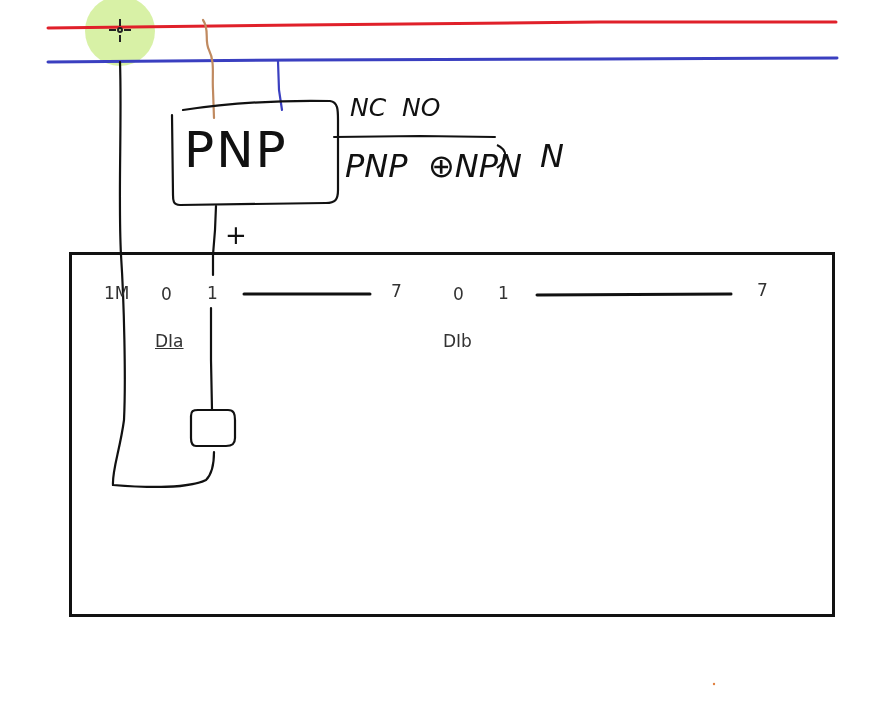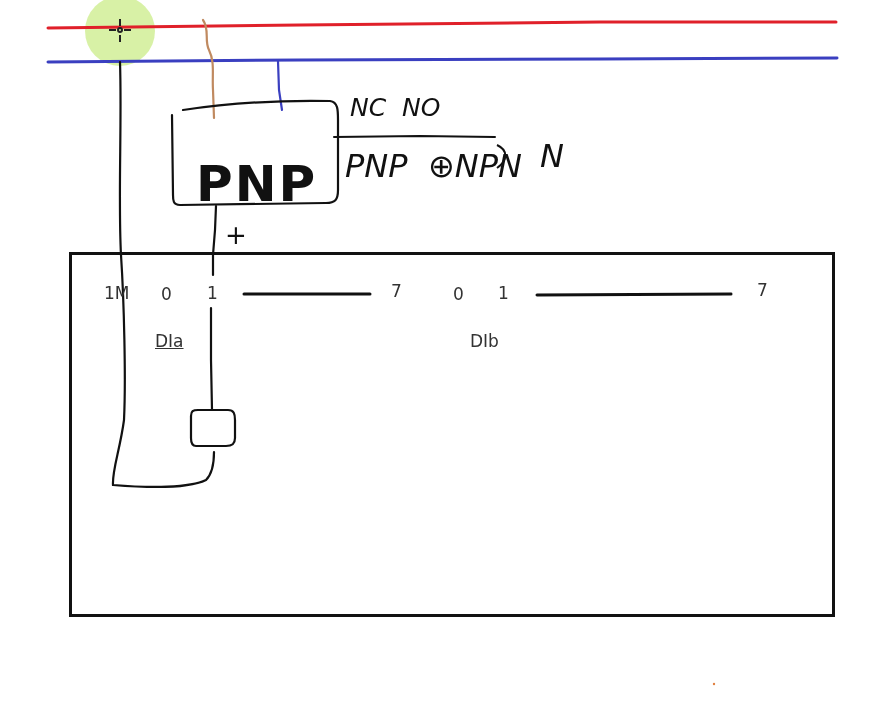--- a/index.html
+++ b/index.html
@@ -46,29 +46,29 @@
   <path d="M497 145 C508 150, 508 160, 497 168" stroke="#111" stroke-width="2" fill="none"></path>
 
   <line x1="244" y1="294" x2="370" y2="294" stroke="#111" stroke-width="3" stroke-linecap="round"></line>
   <line x1="537" y1="295" x2="731" y2="294" stroke="#111" stroke-width="3" stroke-linecap="round"></line>
 
   <circle cx="714" cy="684" r="1.2" fill="#e08040"></circle>
 </svg>
 
 <div class="plc-box"></div>
 
-<div class="hw" style="left:196px; top:125px; font-size:50px; font-style:normal; font-family:'DejaVu Sans', sans-serif; font-weight:700; letter-spacing:2px;margin-top:34px;">PNP</div>
+<div class="hw" style="left:184px; top:125px; font-size:50px; font-style:normal; font-family:'DejaVu Sans', sans-serif; font-weight:400; letter-spacing:2px;">PNP</div>
 <div class="hw" style="left:225px; top:222px; font-size:26px; font-style:normal;">+</div>
 
 <div class="hw" style="left:350px; top:95px; font-size:25px; white-space:pre;">NC  NO</div>
 <div class="hw" style="left:345px; top:150px; font-size:32px; white-space:pre;">PNP  ⊕NPN</div>
 <div class="hw" style="left:540px; top:140px; font-size:32px;">N</div>
 
 <div class="lbl" style="left:104px; top:285px;">1M</div>
 <div class="lbl" style="left:161px; top:286px;">0</div>
 <div class="lbl" style="left:207px; top:285px;">1</div>
 <div class="lbl" style="left:391px; top:283px;">7</div>
 <div class="lbl" style="left:155px; top:333px;text-decoration:underline;">DIa</div>
 
 <div class="lbl" style="left:453px; top:286px;">0</div>
 <div class="lbl" style="left:498px; top:285px;">1</div>
 <div class="lbl" style="left:757px; top:282px;">7</div>
-<div class="lbl" style="left:443px; top:333px;margin-left:27px;">DIb</div>
+<div class="lbl" style="left:443px; top:333px;">DIb</div>
 
 </body></html>

